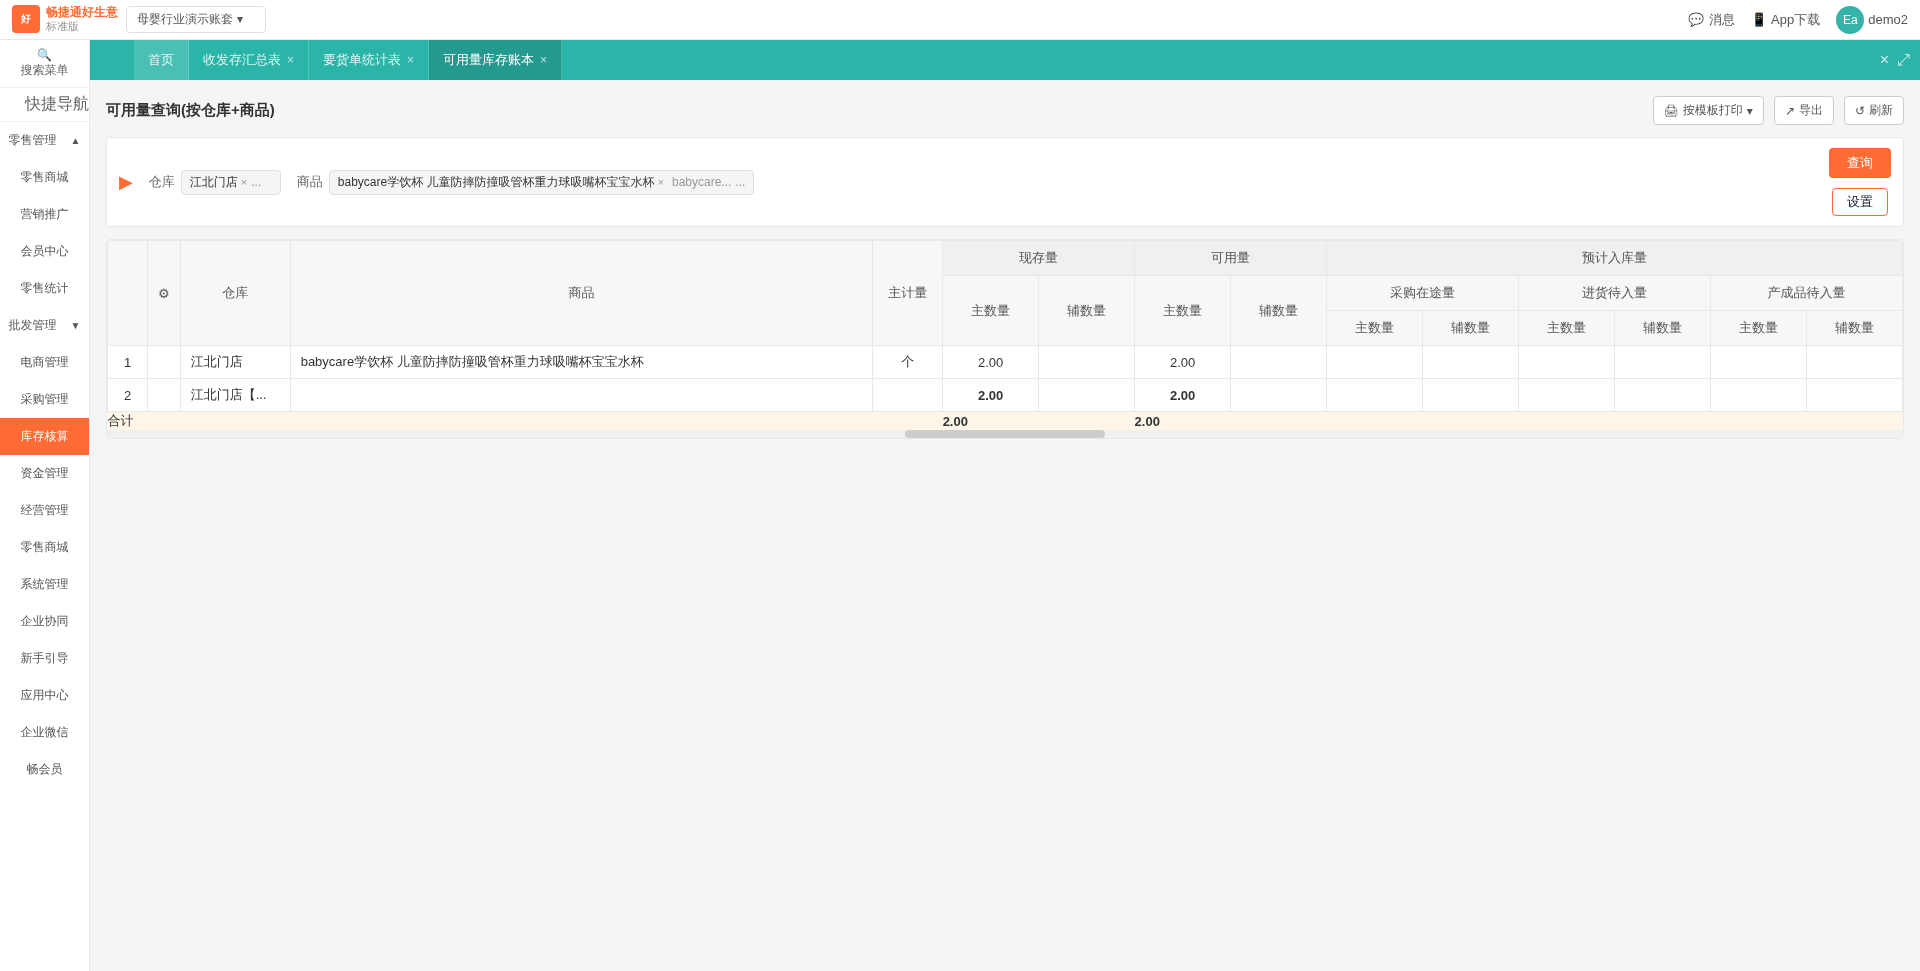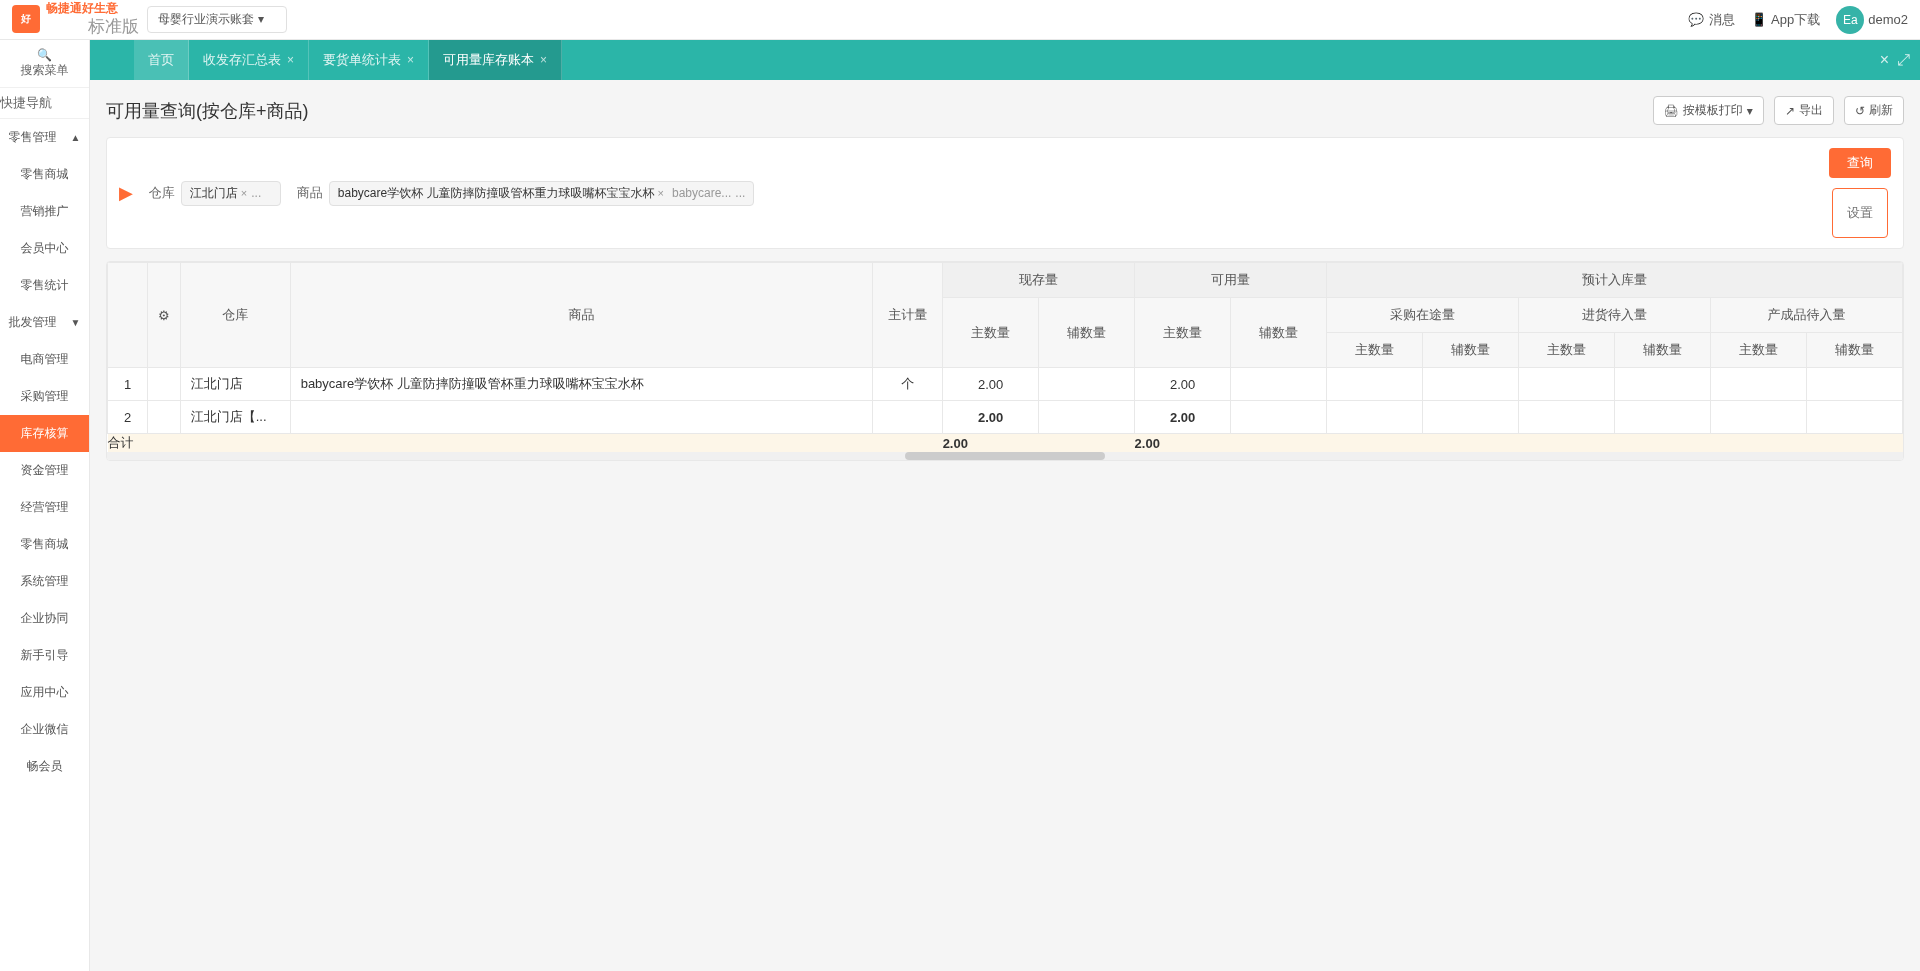--- a/index.html
+++ b/index.html
@@ -14,41 +14,41 @@
       align-items: center;
       padding: 0 12px;
       justify-content: space-between;
       flex-shrink: 0;
     }
     .top-bar-left { display: flex; align-items: center; gap: 8px; }
     .logo-area { display: flex; align-items: center; gap: 6px; }
     .logo-icon { width: 28px; height: 28px; background: #ff6b35; border-radius: 4px; display: flex; align-items: center; justify-content: center; color: white; font-size: 10px; font-weight: bold; }
     .logo-text { font-size: 12px; color: #666; line-height: 1.2; }
     .logo-text .brand { color: #ff6b35; font-weight: bold; }
-    .logo-sub { font-size: 17px; color: #999; margin-left: 42px; }
+    .logo-sub { font-size: 11px; color: #999; }
     .industry-selector { display: flex; align-items: center; gap: 4px; padding: 4px 10px; border: 1px solid #e0e0e0; border-radius: 4px; font-size: 12px; color: #555; cursor: pointer; background: #fff; min-width: 140px; }
     .top-bar-right { display: flex; align-items: center; gap: 16px; }
     .top-right-item { display: flex; align-items: center; gap: 4px; font-size: 13px; color: #555; cursor: pointer; }
     .avatar { width: 28px; height: 28px; border-radius: 50%; background: #36b3a8; display: flex; align-items: center; justify-content: center; color: white; font-size: 12px; }
 
     
     .main-layout { display: flex; flex: 1; overflow: hidden; }
 
     
     .sidebar {
       width: 90px;
       background: #fff;
       border-right: 1px solid #e8e8e8;
       display: flex;
       flex-direction: column;
       flex-shrink: 0;
       overflow-y: auto;
     }
     .sidebar-search { padding: 8px; border-bottom: 1px solid #f0f0f0; text-align: center; font-size: 12px; color: #666; cursor: pointer; }
-    .sidebar-nav { padding: 6px 0; border-bottom: 1px solid #f0f0f0; text-align: left; font-size: 13px; color: #666; cursor: pointer; font-family: Liberation Mono, monospace; }
+    .sidebar-nav { padding: 6px 0; border-bottom: 1px solid #f0f0f0; text-align: right; font-size: 16px; color: #666; cursor: pointer; font-family: Liberation Mono, monospace; }
     .sidebar-item {
       padding: 10px 6px;
       text-align: center;
       font-size: 12px;
       color: #555;
       cursor: pointer;
       display: flex;
       flex-direction: column;
       align-items: center;
       gap: 2px;
@@ -85,21 +85,21 @@
     .tab.home { background: rgba(255,255,255,0.15); }
     .tab-close { font-size: 12px; color: rgba(255,255,255,0.7); cursor: pointer; }
     .tab-bar-right { margin-left: auto; display: flex; align-items: center; padding: 0 10px; gap: 8px; }
     .tab-bar-btn { color: rgba(255,255,255,0.8); cursor: pointer; font-size: 16px; }
 
     
     .page-content { flex: 1; padding: 16px; overflow-y: auto; background: #f5f5f5; }
 
     
     .page-header { display: flex; align-items: center; justify-content: space-between; margin-bottom: 12px; }
-    .page-title { font-size: 18px; font-weight: 400; color: #333; }
+    .page-title { font-size: 15px; font-weight: 700; color: #333; }
     .page-actions { display: flex; align-items: center; gap: 10px; }
     .btn-action { display: flex; align-items: center; gap: 4px; padding: 5px 10px; border: 1px solid #ccc; border-radius: 4px; font-size: 12px; color: #555; background: #fff; cursor: pointer; }
 
     
     .filter-area {
       background: #fff;
       border: 1px solid #e8e8e8;
       border-radius: 4px;
       padding: 10px 12px;
       margin-bottom: 12px;
@@ -108,21 +108,21 @@
       gap: 16px;
     }
     .filter-toggle { color: #ff6b35; font-size: 18px; cursor: pointer; }
     .filter-group { display: flex; align-items: center; gap: 6px; }
     .filter-label { font-size: 13px; color: #666; white-space: nowrap; }
     .filter-value { display: flex; align-items: center; gap: 4px; padding: 3px 8px; background: #f5f5f5; border: 1px solid #e0e0e0; border-radius: 4px; font-size: 12px; color: #333; min-width: 100px; }
     .filter-value-tag { display: flex; align-items: center; gap: 3px; }
     .tag-close { color: #999; cursor: pointer; font-size: 11px; }
     .filter-more { color: #999; font-size: 12px; cursor: pointer; }
     .btn-query { background: #ff6b35; color: white; border: none; border-radius: 4px; padding: 6px 18px; font-size: 13px; cursor: pointer; }
-    .btn-settings { background: #fff; color: #737373; border: 1px solid #ff6b35; border-radius: 4px; padding: 15px 14px; font-size: 13px; cursor: pointer; margin-top: 4px; }
+    .btn-settings { background: #fff; color: #0f172a; border: 1px solid #ff6b35; border-radius: 4px; padding: 4px 14px; font-size: 13px; cursor: pointer; margin-top: 4px; }
     .filter-actions { display: flex; flex-direction: column; align-items: center; gap: 6px; margin-left: auto; }
 
     
     .table-container { background: #fff; border: 1px solid #e8e8e8; border-radius: 4px; overflow: auto; }
     table { width: 100%; border-collapse: collapse; font-size: 13px; }
     thead tr th { background: #f7f7f7; border: 1px solid #e8e8e8; padding: 8px 10px; text-align: center; font-weight: 500; color: #555; white-space: nowrap; }
     tbody tr td { border: 1px solid #e8e8e8; padding: 7px 10px; text-align: center; color: #333; }
     .th-group { background: #f0f0f0; }
     .td-align-left { text-align: left; }
     .total-row td { background: #fdf6e8; font-weight: 500; color: #333; }

